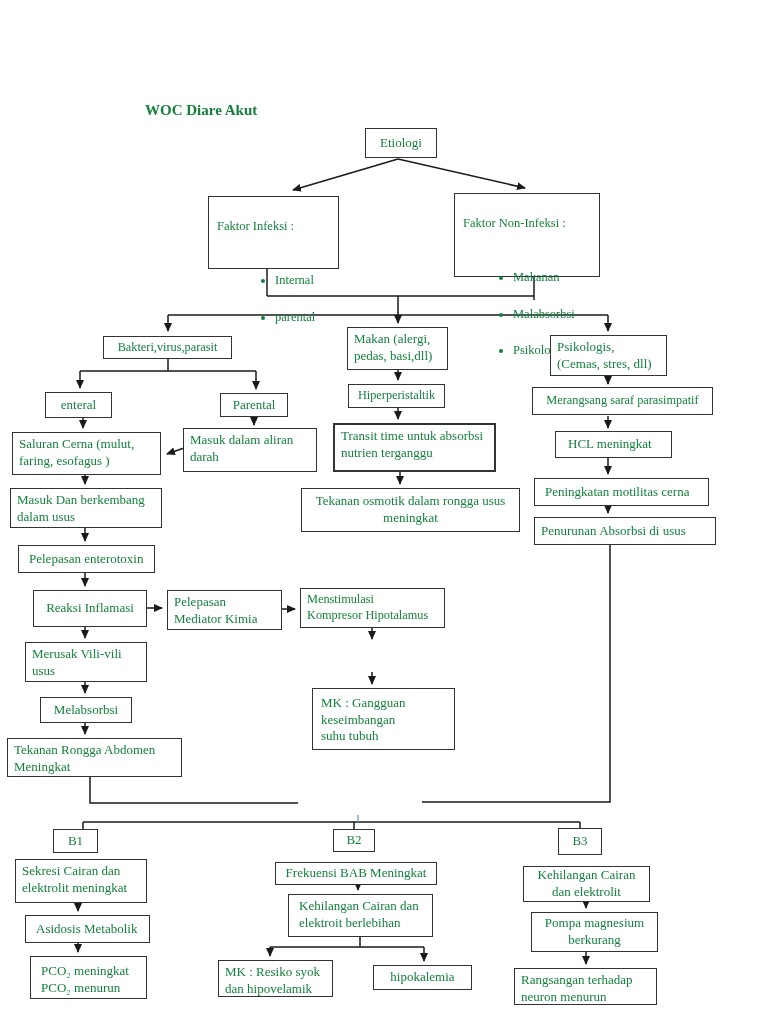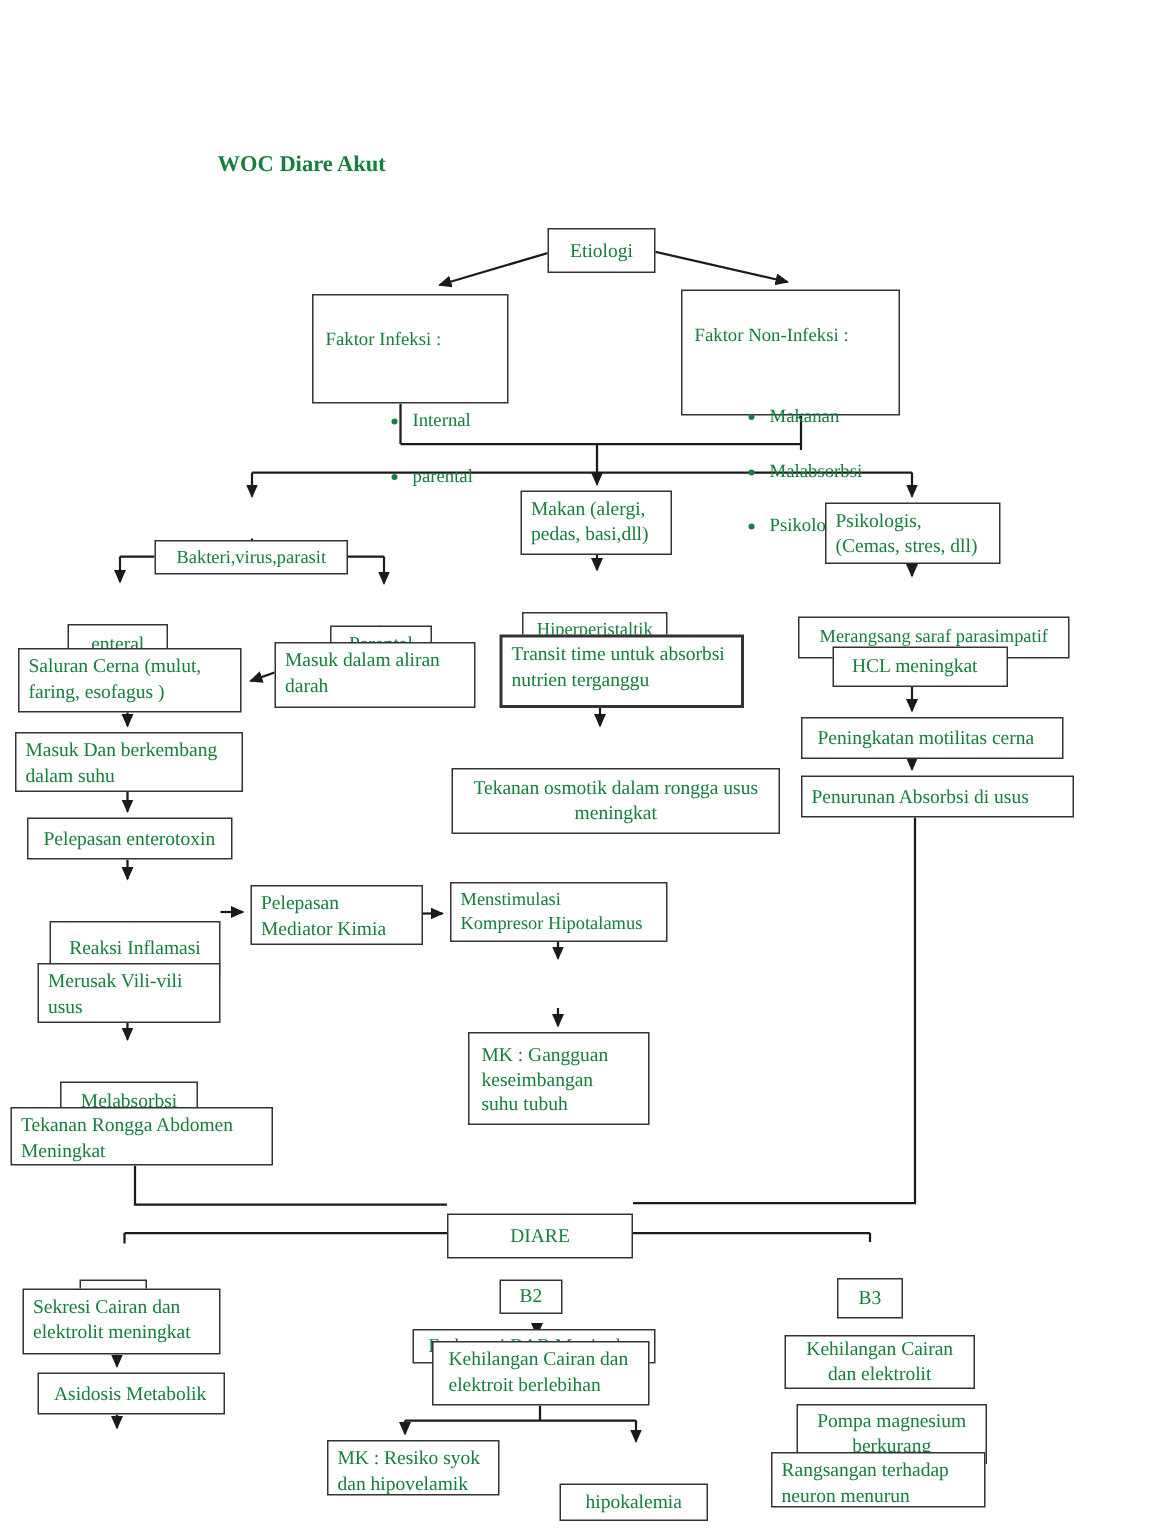--- a/index.html
+++ b/index.html
@@ -1,21 +1,21 @@
 <!DOCTYPE html>
 <html><head>
 <meta charset="utf-8">
 <style>
   html,body{margin:0;padding:0;background:#ffffff;}
   #page{position:relative;width:768px;height:1024px;background:#ffffff;overflow:hidden;
         font-family:"Liberation Serif","DejaVu Serif",serif;color:#15803d;}
   #lines{position:absolute;left:0;top:0;width:768px;height:1024px;}
   .node{position:absolute;background:#ffffff;border:1.5px solid #333333;box-sizing:border-box;
         font-size:13px;line-height:1.28;padding:3px 6px;white-space:pre-line;}
-  .c{display:flex;align-items:center;justify-content:center;text-align:center;padding:1px 2px;margin-top:24px;}
+  .c{display:flex;align-items:center;justify-content:center;text-align:center;padding:1px 2px;}
   .cl{display:flex;align-items:center;text-align:left;}
   .sm{font-size:12.3px;}
   .title{position:absolute;left:145px;top:102px;font-size:15px;font-weight:bold;white-space:nowrap;}
   .factor .ftitle{padding:2px 2px 0 2px;}
   .factor ul{margin:6px 0 0 0;padding:0;}
   .factor li{margin:0 0 3px 0;line-height:1.4;}
   .fi ul{padding-left:60px;}
   .fni ul{padding-left:52px;}
 </style>
 </head>
@@ -119,62 +119,63 @@
 
   <div class="node" style="left:12px;top:432px;width:149px;height:43px">Saluran Cerna (mulut,
 faring, esofagus )</div>
   <div class="node" style="left:183px;top:428px;width:134px;height:44px">Masuk dalam aliran
 darah</div>
   <div class="node" style="left:333px;top:423px;width:163px;height:49px;border-width:2px">Transit time untuk absorbsi
 nutrien terganggu</div>
   <div class="node cl" style="left:555px;top:431px;width:117px;height:27px;padding-left:12px">HCL meningkat</div>
 
   <div class="node" style="left:10px;top:488px;width:152px;height:40px">Masuk Dan berkembang
-dalam suhu</div>
+dalam usus</div>
   <div class="node cl" style="left:534px;top:478px;width:175px;height:28px;padding-left:10px">Peningkatan motilitas cerna</div>
   <div class="node c" style="left:301px;top:488px;width:219px;height:44px">Tekanan osmotik dalam rongga usus
 meningkat</div>
   <div class="node cl" style="left:534px;top:517px;width:182px;height:28px;">Penurunan Absorbsi di usus</div>
 
   <div class="node cl" style="left:18px;top:545px;width:137px;height:28px;padding-left:10px">Pelepasan enterotoxin</div>
 
   <div class="node c" style="left:33px;top:590px;width:114px;height:37px">Reaksi Inflamasi</div>
   <div class="node" style="left:167px;top:590px;width:115px;height:40px">Pelepasan
 Mediator Kimia</div>
   <div class="node sm" style="left:300px;top:588px;width:145px;height:40px">Menstimulasi
 Kompresor Hipotalamus</div>
 
   <div class="node" style="left:25px;top:642px;width:122px;height:40px">Merusak Vili-vili
 usus</div>
 
   <div class="node c" style="left:40px;top:697px;width:92px;height:26px">Melabsorbsi</div>
-  <div class="node" style="left:312px;top:688px;width:121px;height:62px;padding:6px 8px">MK : Gangguan
+  <div class="node" style="left:312px;top:688px;width:143px;height:62px;padding:6px 8px">MK : Gangguan
 keseimbangan
 suhu tubuh</div>
 
   <div class="node" style="left:7px;top:738px;width:175px;height:39px">Tekanan Rongga Abdomen
 Meningkat</div>
 
-  <div class="node c" style="left:298px;top:785px;width:124px;height:30px">DIARE</div>
 
   <div class="node c" style="left:53px;top:829px;width:45px;height:24px">B1</div>
   <div class="node c" style="left:333px;top:829px;width:42px;height:23px">B2</div>
   <div class="node c" style="left:558px;top:828px;width:44px;height:27px">B3</div>
 
   <div class="node" style="left:15px;top:859px;width:132px;height:44px">Sekresi Cairan dan
 elektrolit meningkat</div>
   <div class="node c" style="left:275px;top:862px;width:162px;height:23px">Frekuensi BAB Meningkat</div>
   <div class="node c" style="left:523px;top:866px;width:127px;height:36px">Kehilangan Cairan
 dan elektrolit</div>
 
   <div class="node cl" style="left:25px;top:915px;width:125px;height:28px;padding-left:10px">Asidosis Metabolik</div>
   <div class="node" style="left:288px;top:894px;width:145px;height:43px;padding-left:10px">Kehilangan Cairan dan
 elektroit berlebihan</div>
   <div class="node c" style="left:531px;top:912px;width:127px;height:40px">Pompa magnesium
 berkurang</div>
 
+  <div class="node" style="left:30px;top:956px;width:117px;height:43px;padding:6px 10px">PCO₂ meningkat
+PCO₂ menurun</div>
   <div class="node" style="left:218px;top:960px;width:115px;height:37px">MK : Resiko syok
 dan hipovelamik</div>
   <div class="node c" style="left:373px;top:965px;width:99px;height:25px">hipokalemia</div>
   <div class="node" style="left:514px;top:968px;width:143px;height:37px">Rangsangan terhadap
 neuron menurun</div>
 
 </div>
 
 </body></html>

